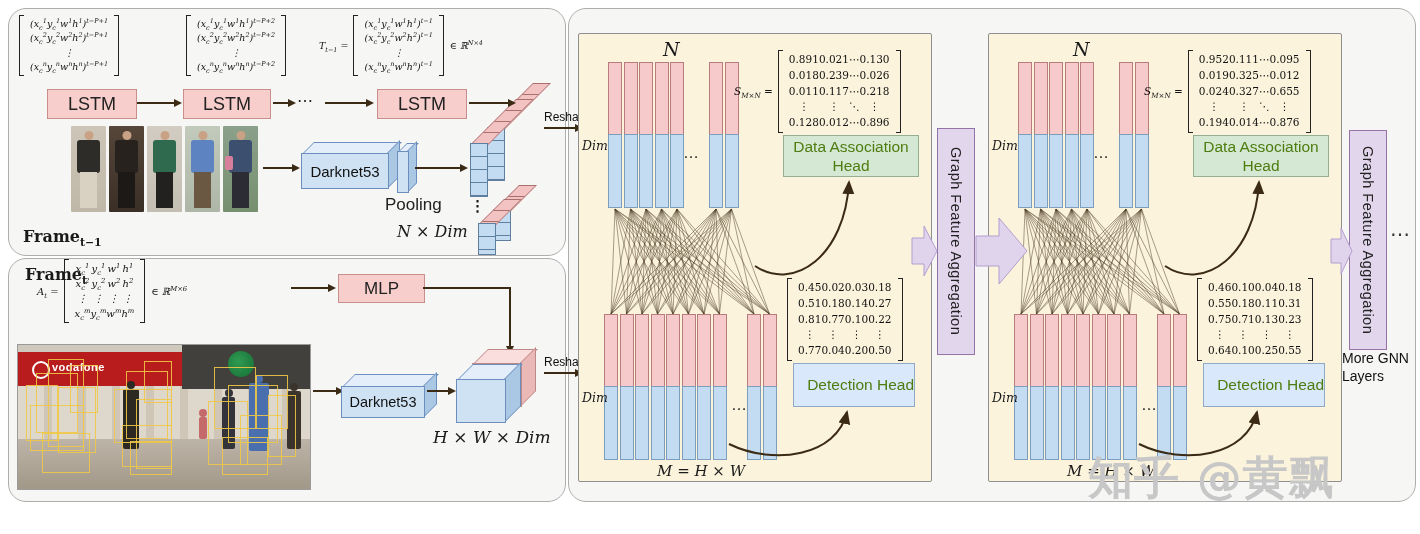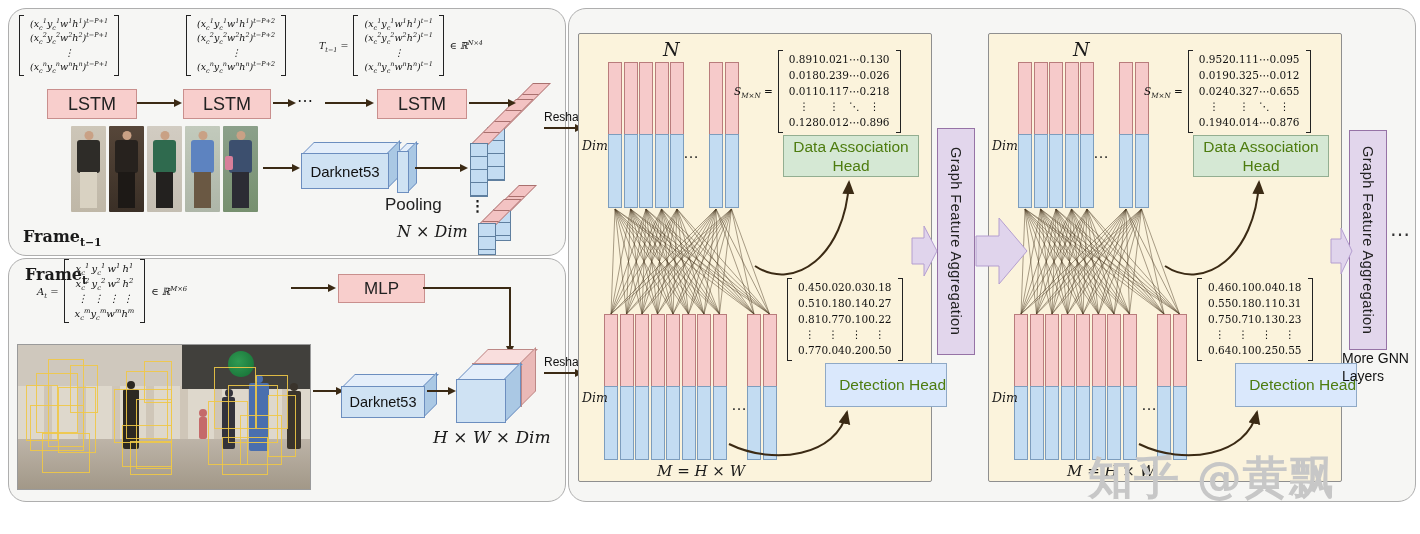--- a/index.html
+++ b/index.html
@@ -11,21 +11,21 @@
   
   .panel{position:absolute;background:#f6f6f4;border:1.5px solid #aeaeae;border-radius:18px;}
   .beige{position:absolute;background:#fbf3dc;border:1px solid #8f8f8f;border-radius:2px;}
 
   
   .pinkbox{position:absolute;background:#f8cecc;border:1.2px solid #c98f8d;
            display:flex;align-items:center;justify-content:center;font-size:18px;color:#222;}
   .headbox{position:absolute;display:flex;align-items:center;justify-content:flex-end;
            text-align:center;line-height:1.25;font-size:15.5px;color:#4d7c0f;}
   .da-head{background:#d5e8d4;border:1px solid #93ae91;}
-  .det-head{background:#dae8fc;border:1px solid #8fa9c6;margin-left:32px;}
+  .det-head{background:#dae8fc;border:1px solid #8fa9c6;}
 
   
   .math{font-family:"DejaVu Serif",serif;font-style:italic;}
   .num{font-family:"DejaVu Serif",serif;font-style:normal;}
   sub,sup{font-size:68%;line-height:0;}
   .frame-label{position:absolute;font-family:"DejaVu Serif",serif;font-weight:700;font-size:16px;font-style:normal;}
 
   
   .matrix{display:inline-flex;align-items:center;gap:3px;color:#111;}
   .mpre{margin-right:2px;white-space:nowrap;}
@@ -305,20 +305,24 @@
         <span>MLP</span>
       </div>
 
     <div class="arr" style="left:282px;top:28px;width:38px;"></div>
     <div class="arr noh" style="left:414px;top:28px;width:88px;"></div>
     <div class="arrv" style="left:500px;top:28px;height:60px;"></div>
 
     <div class="mall" style="left:8px;top:85px;">
       <div class="m-mid"></div>
       <div class="m-floor"></div>
+      <div class="m-red">
+        <div class="m-vdot"></div>
+        <div class="m-sign">vodafone</div>
+      </div>
       <div class="m-dark"></div>
       <div class="m-green"></div>
       <div class="mp" style="left:36%;top:44px;width:16px;height:60px;background:#2c2822;"></div>
       <div class="mp" style="left:79%;top:38px;width:20px;height:68px;background:#4a6fae;"></div>
       <div class="mp" style="left:70%;top:52px;width:13px;height:52px;background:#33333b;"></div>
       <div class="mp" style="left:92%;top:46px;width:14px;height:58px;background:#3a342c;"></div>
       <div class="mp" style="left:62%;top:72px;width:8px;height:22px;background:#c56a6a;"></div>
       <div class="abs" style="left:0;top:0;width:100%;height:100%;" id="anchor-layer">
           <div class="ybox" style="left: 18px; top: 28px; width: 40px; height: 58px;"></div>
           <div class="ybox" style="left: 30px; top: 14px; width: 34px; height: 86px;"></div>

